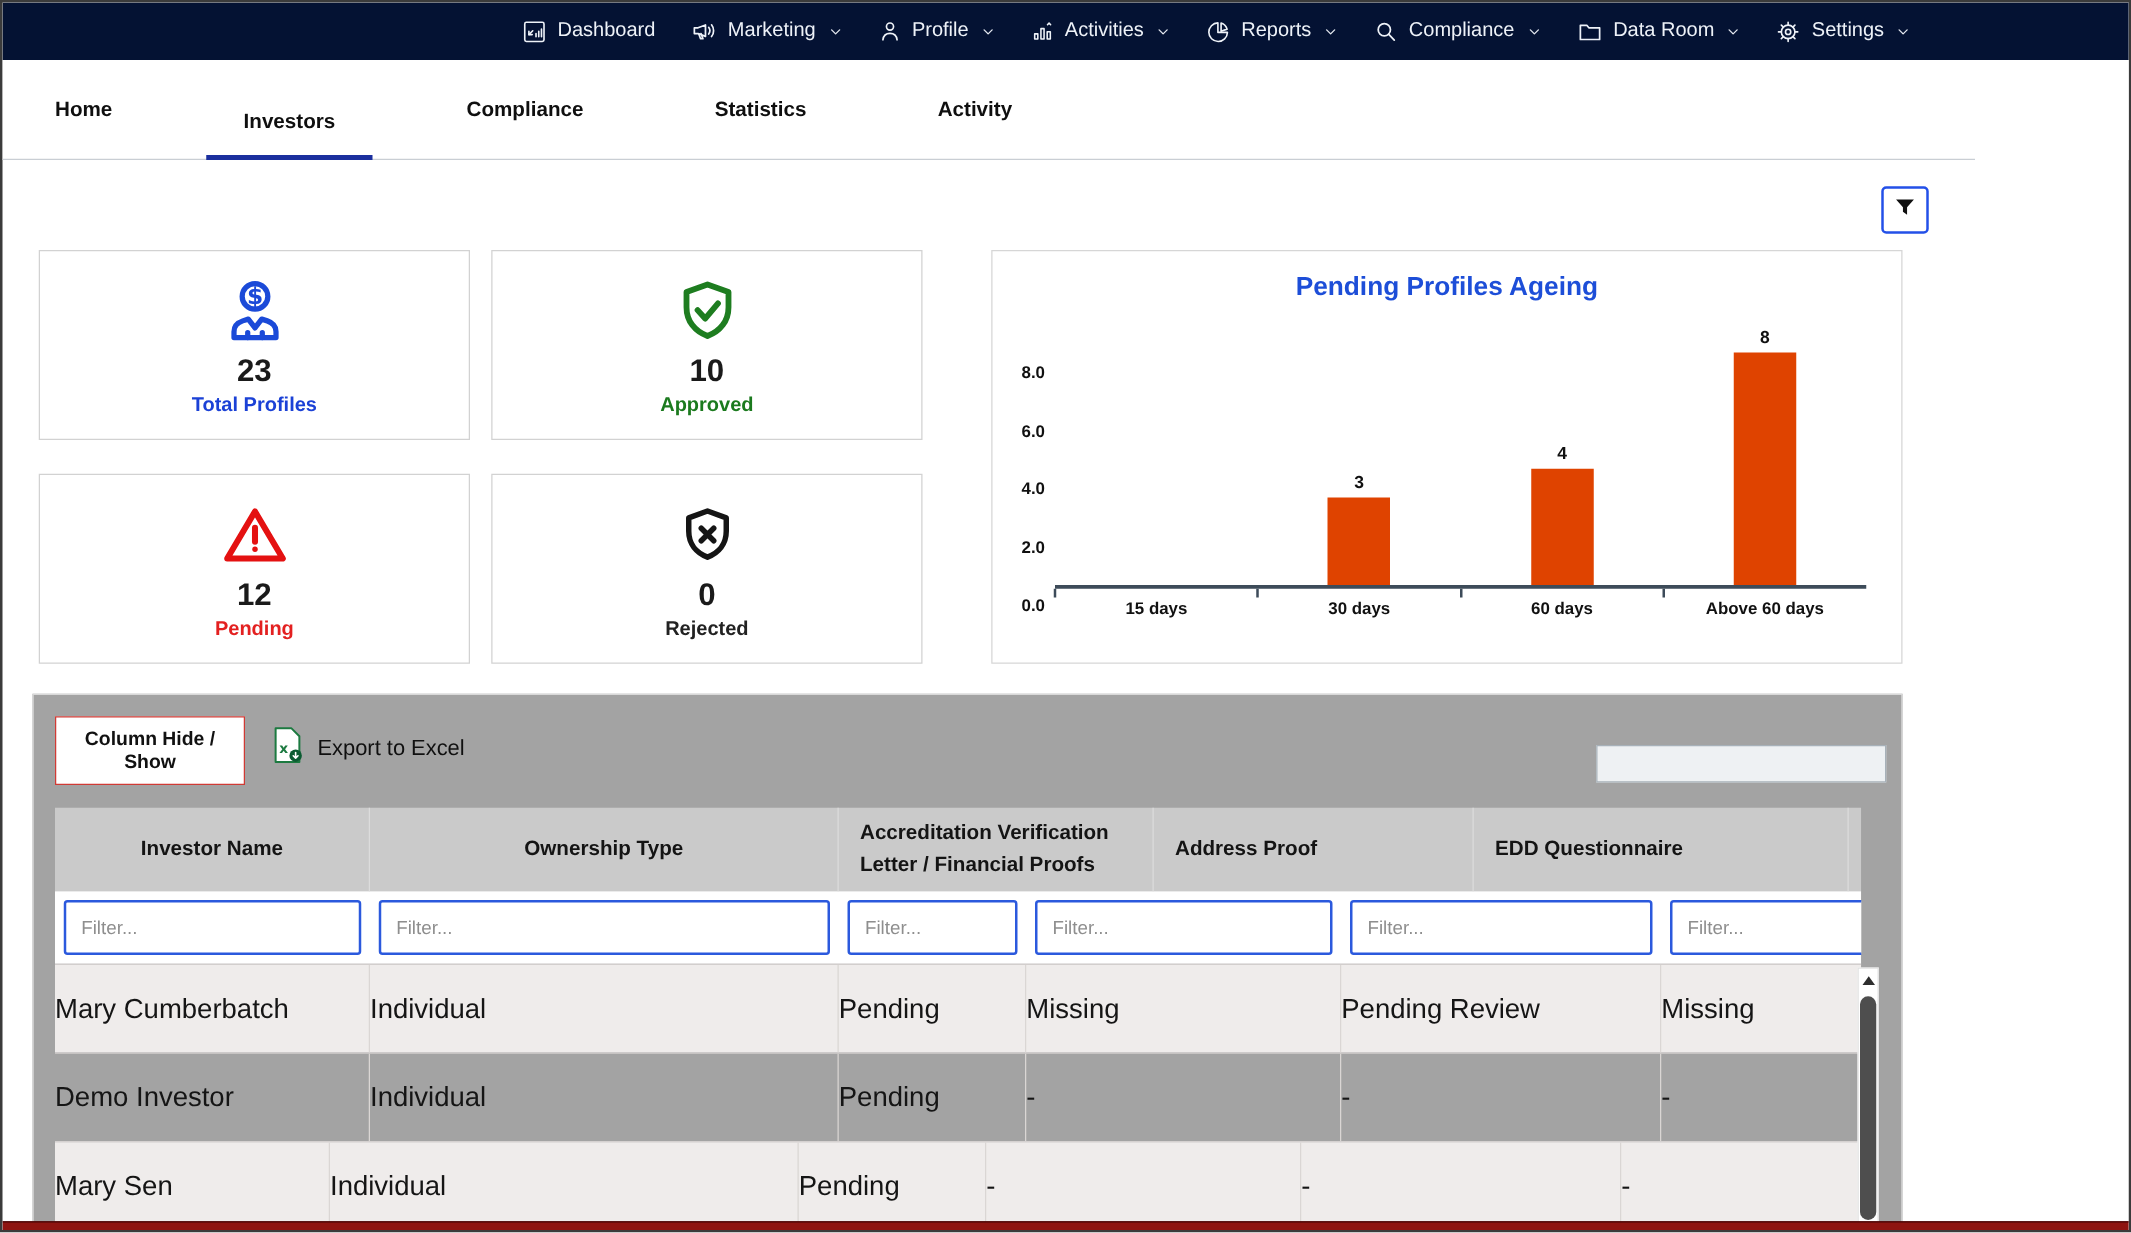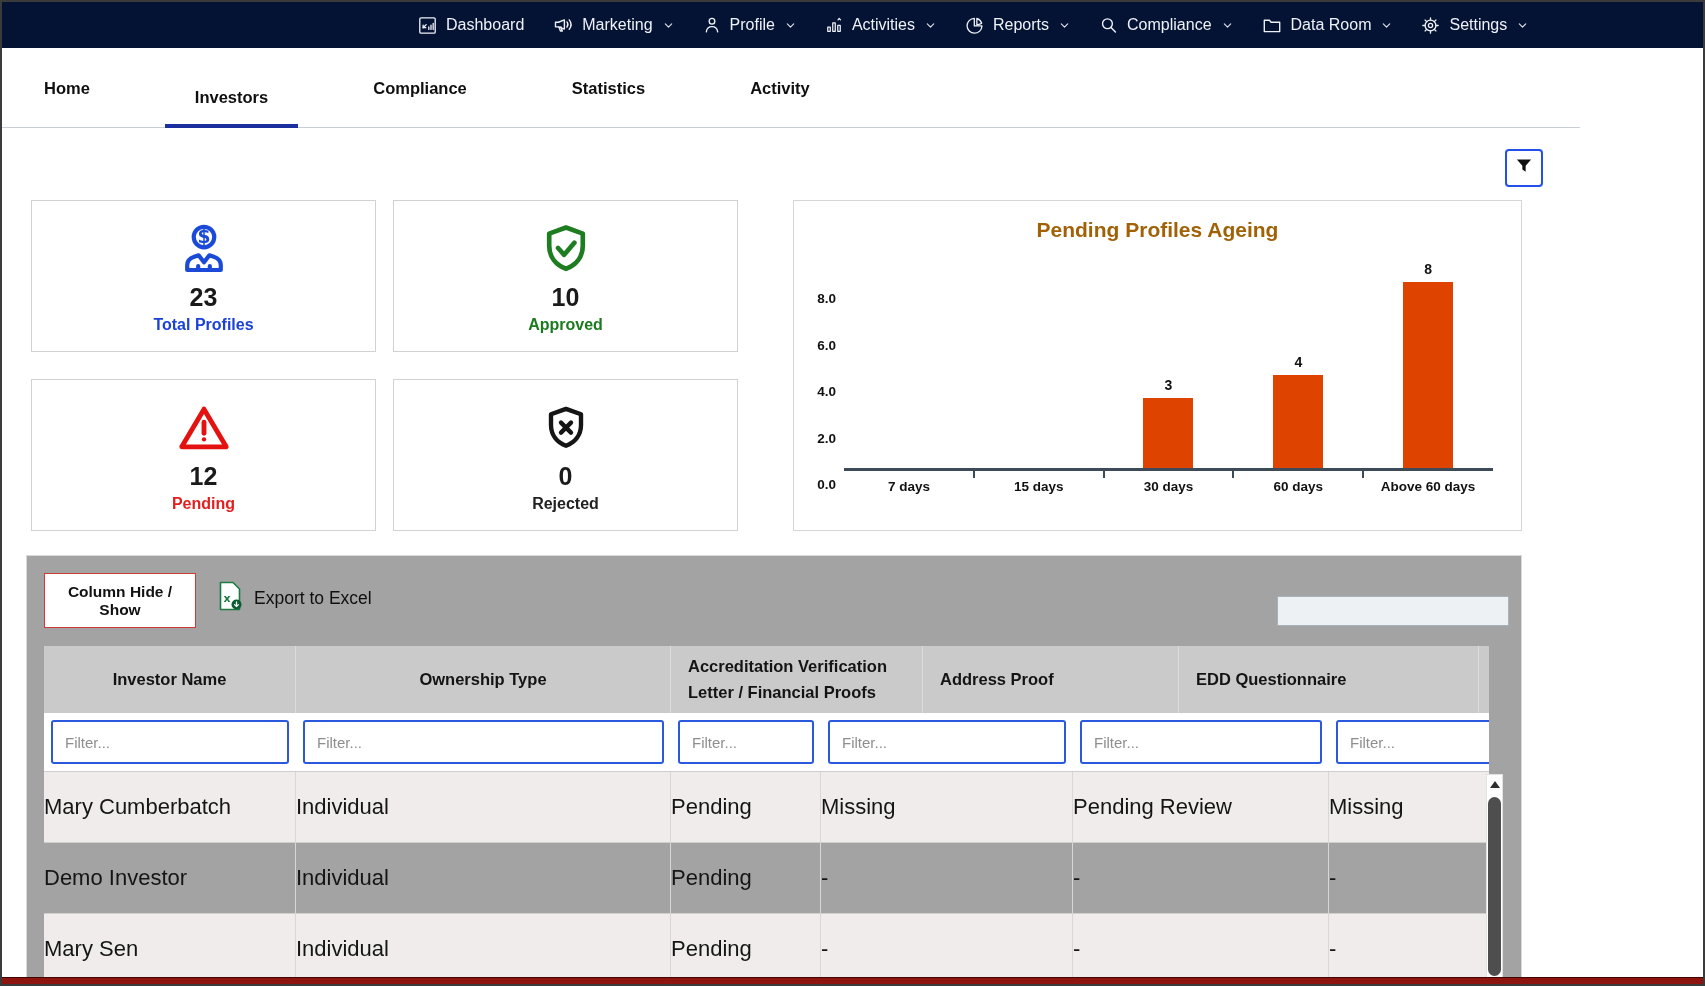--- a/index.html
+++ b/index.html
@@ -245,26 +245,23 @@
               <path d="M12 2.8l7.2 2.6v5.2c0 4.8-2.9 8.3-7.2 9.9-4.3-1.6-7.2-5.1-7.2-9.9V5.4z"></path>
               <path d="M9.6 9.4l4.8 4.8M14.4 9.4l-4.8 4.8"></path>
             </svg>
           </span>
           <div class="val">0</div>
           <div class="lbl" style="color: rgb(34, 34, 34);">Rejected</div>
         </div>
       </div>
 
     <div class="chart-panel">
-      <div class="chart-title" id="chart-title" style="color: #a16207;">Pending Profiles Ageing</div>
+      <div class="chart-title" id="chart-title" style="color: #1d4ed8;">Pending Profiles Ageing</div>
       <div class="plot" id="plot">
         <div class="slots" id="slots">
-            <div class="slot">
-              <div class="xlab">7 days</div>
-            </div>
             <div class="slot">
               <div class="xlab">15 days</div>
               <div class="tick"></div>
             </div>
             <div class="slot">
               <div class="bar" style="height: 69.75px; background: rgb(223, 67, 0);"></div>
               <div class="bval" style="bottom: 74.75px;">3</div>
               <div class="xlab">30 days</div>
               <div class="tick"></div>
             </div>
@@ -331,21 +328,21 @@
             </div>
             <div class="trow">
               <div class="td" style="width: 252px;">Demo Investor</div>
               <div class="td" style="width: 375px;">Individual</div>
               <div class="td" style="width: 150px;">Pending</div>
               <div class="td" style="width: 252px;">-</div>
               <div class="td" style="width: 256px;">-</div>
               <div class="td" style="width: 300px;">-</div>
             </div>
             <div class="trow alt">
-              <div class="td" style="width: 252px;">Mary Sen</div>
+              <div class="td" style="width: 220px;">Mary Sen</div>
               <div class="td" style="width: 375px;">Individual</div>
               <div class="td" style="width: 150px;">Pending</div>
               <div class="td" style="width: 252px;">-</div>
               <div class="td" style="width: 256px;">-</div>
               <div class="td" style="width: 300px;">-</div>
             </div>
           </div>
       </div>
 
       <div class="vscroll">

